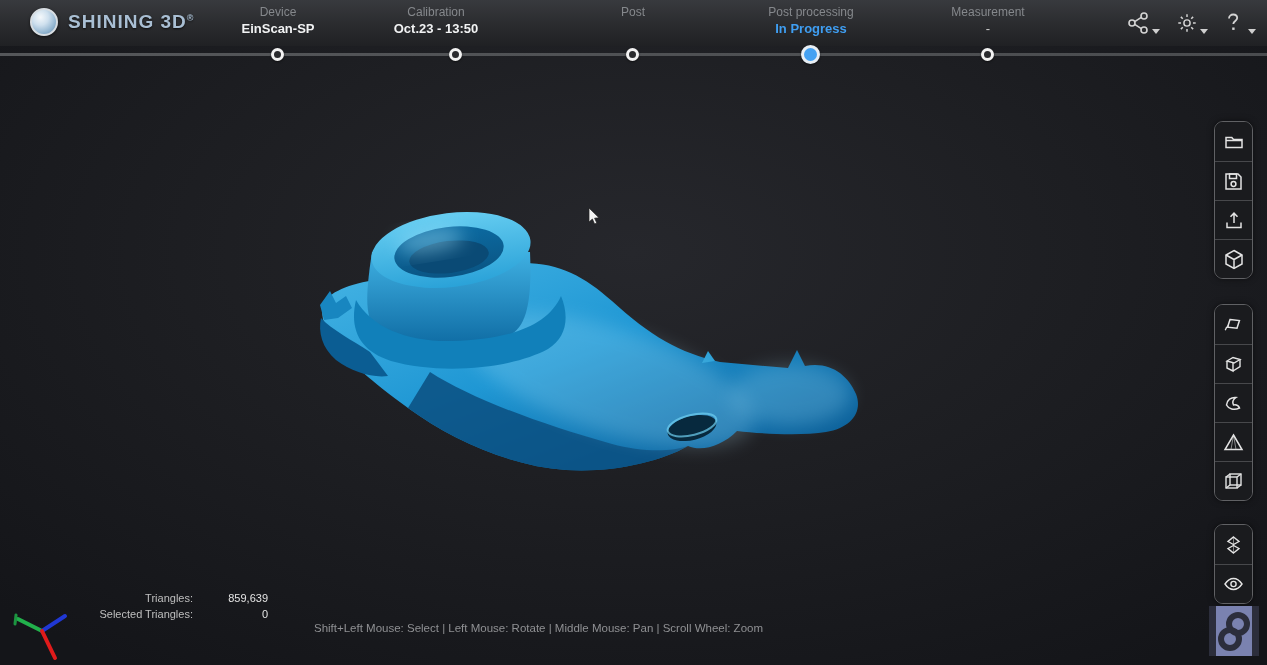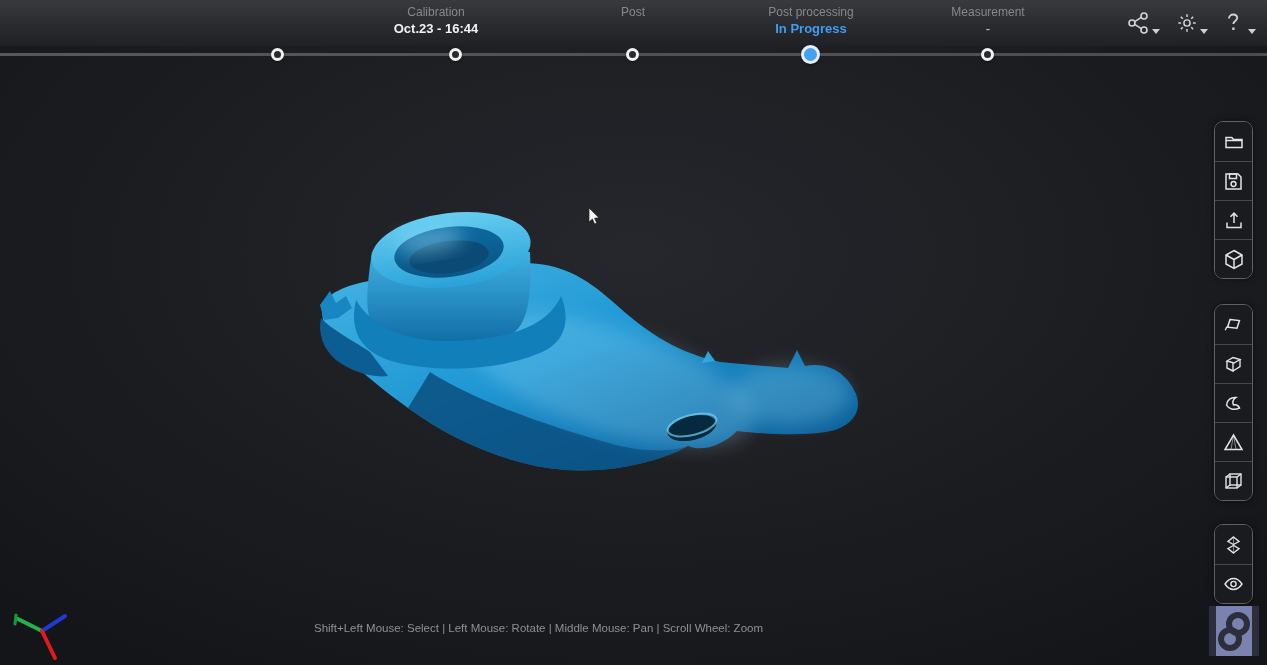--- a/index.html
+++ b/index.html
@@ -63,24 +63,32 @@
   .gizmo { position:absolute; left:8px; top:603px; z-index:6; }
   .viewport { position:absolute; left:0; top:46px; width:1267px; height:619px; z-index:1; }
   .brandmark { position:absolute; left:1209px; top:606px; z-index:6; }
 </style>
 </head>
 <body>
 
 <div id="stage">
 
   <div class="topbar">
-
+    <div class="brand">
+      <div class="globe"></div>
+      <div class="name"><span>SHINING 3D</span><sup>®</sup></div>
+    </div>
+
+    <div class="step" style="left:278px">
+      <div class="lbl">Device</div>
+      <div class="val">EinScan-SP</div>
+    </div>
     <div class="step" style="left:436px">
       <div class="lbl">Calibration</div>
-      <div class="val">Oct.23 - 16:44</div>
+      <div class="val">Oct.23 - 13:50</div>
     </div>
     <div class="step" style="left:633px">
       <div class="lbl">Post</div>
       <div class="val"></div>
     </div>
     <div class="step" style="left:988px">
       <div class="lbl">Measurement</div>
       <div class="val dim">-</div>
     </div>
     <div class="step" style="left:811px">
@@ -281,16 +289,26 @@
 
   <svg class="gizmo" width="64" height="60" viewBox="0 0 64 60">
     <g stroke-linecap="round">
       <line x1="34" y1="28" x2="10" y2="16" stroke="#22b14c" stroke-width="4"></line>
       <line x1="8" y1="12" x2="7" y2="21" stroke="#1c9440" stroke-width="3"></line>
       <line x1="34" y1="28" x2="57" y2="13" stroke="#2038d4" stroke-width="4"></line>
       <line x1="34" y1="28" x2="47" y2="55" stroke="#e01b1b" stroke-width="4"></line>
     </g>
   </svg>
 
+  <div class="stats">
+    <div class="row">
+      <div class="k">Triangles:</div>
+      <div class="v">859,639</div>
+    </div>
+    <div class="row">
+      <div class="k">Selected Triangles:</div>
+      <div class="v">0</div>
+    </div>
+  </div>
 
   <div class="hint">Shift+Left Mouse: Select | Left Mouse: Rotate | Middle Mouse: Pan | Scroll Wheel: Zoom</div>
 
 </div>
 
 </body></html>

